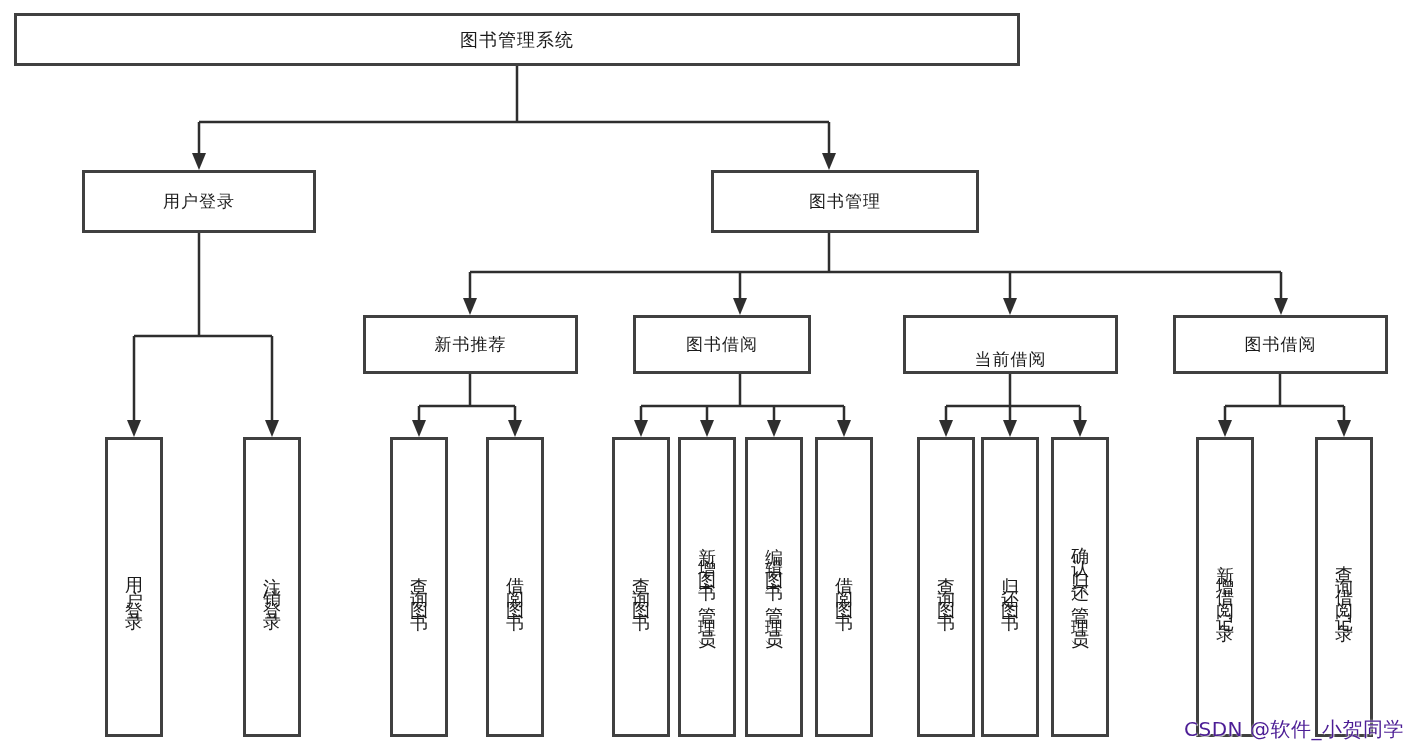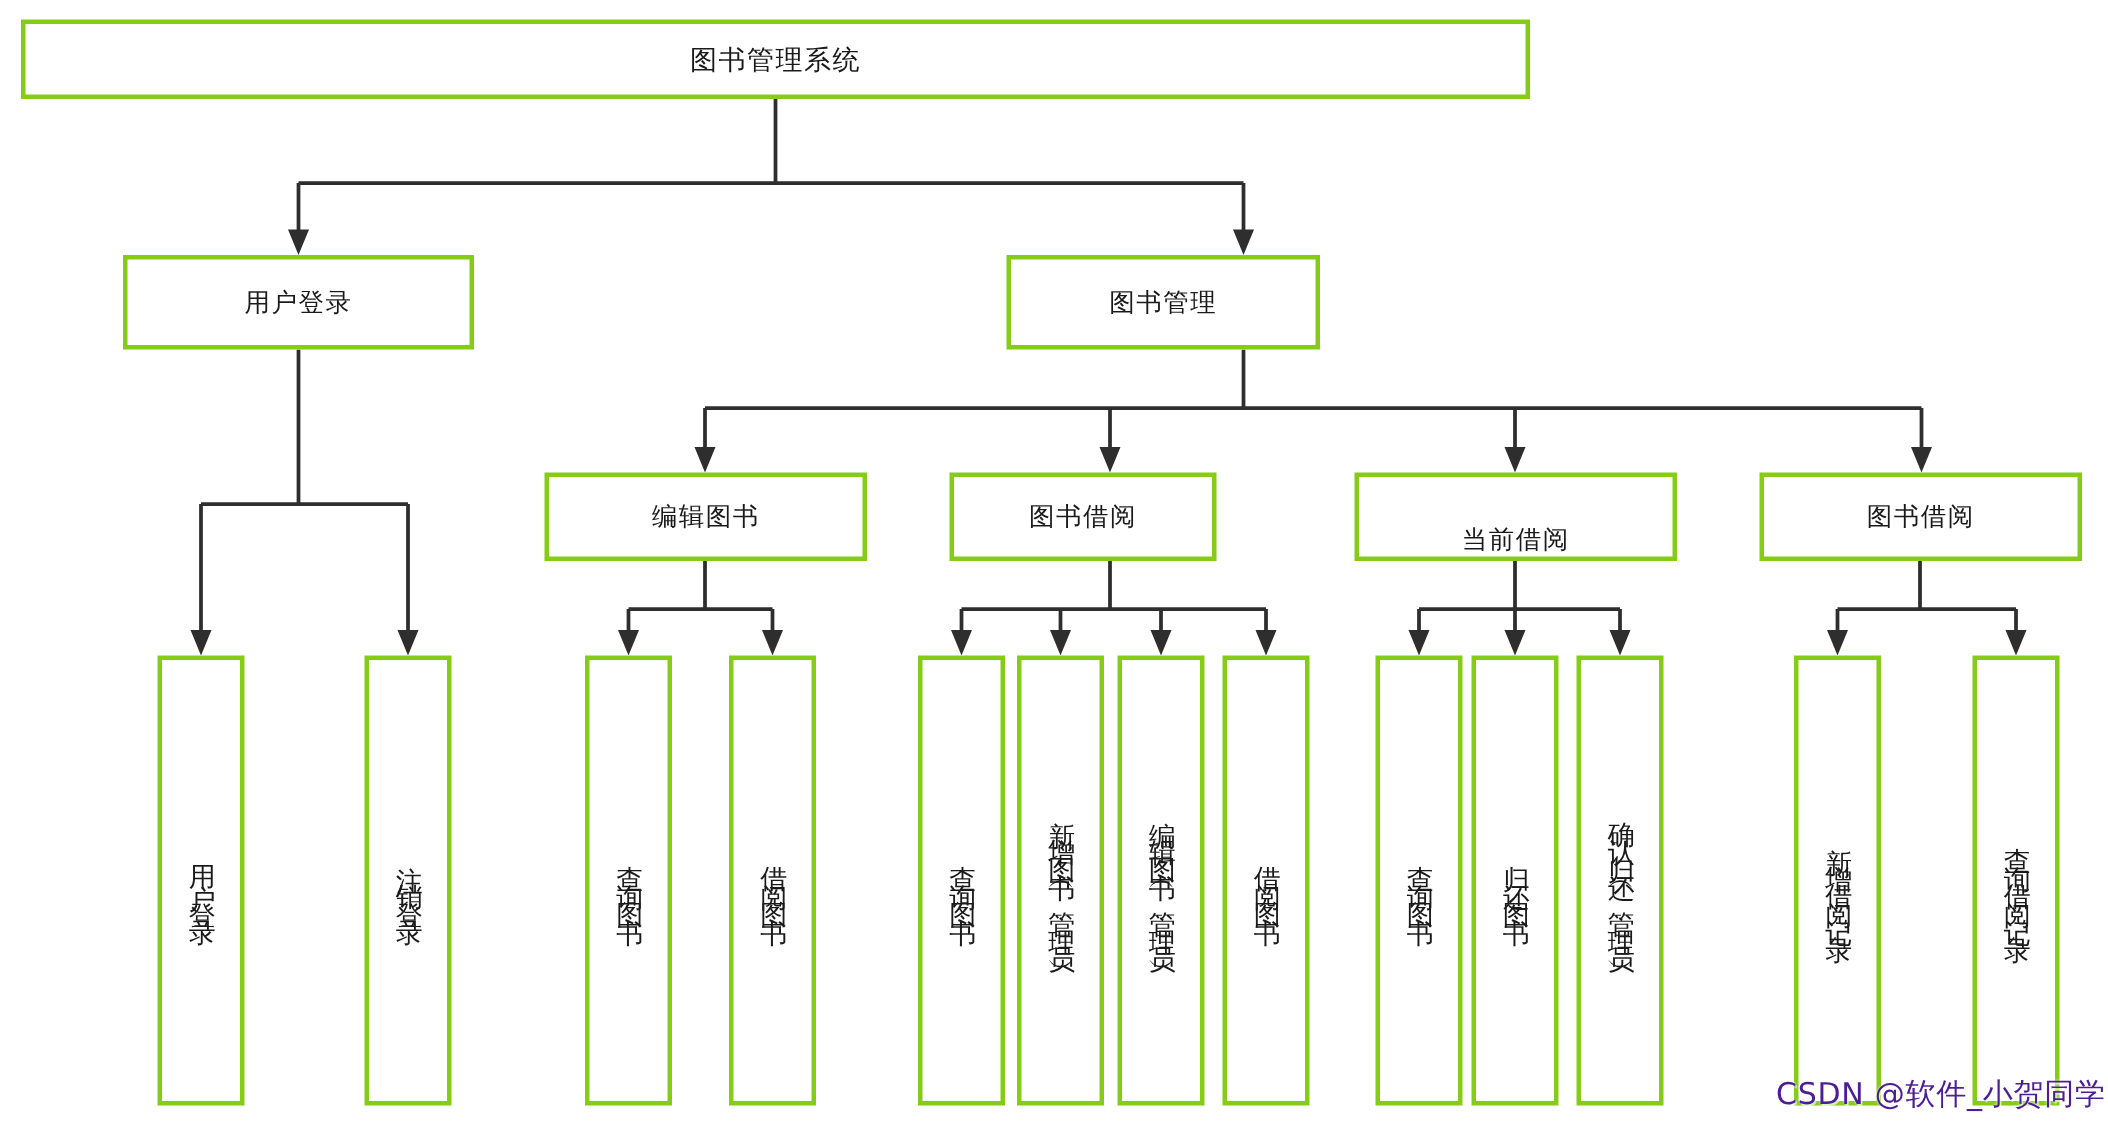--- a/index.html
+++ b/index.html
@@ -20,21 +20,21 @@
     position: absolute;
     left: 0;
     top: 0;
     width: 1405px;
     height: 747px;
     pointer-events: none;
   }
   .box {
     position: absolute;
     background: #ffffff;
-    border: 3px solid #84cc16;
+    border: 3px solid #404040;
     box-sizing: border-box;
     display: flex;
     align-items: center;
     justify-content: center;
     z-index: 2;
   }
   .h-label {
     font-size: 17px;
     letter-spacing: 1px;
     white-space: nowrap;
@@ -106,26 +106,26 @@
     </g>
   </svg>
 
   <div class="box root-box" style="left:14px; top:13px; width:1006px; height:53px;">
     <span class="h-label">图书管理系统</span>
   </div>
 
   <div class="box" style="left:82px; top:170px; width:234px; height:63px;">
     <span class="h-label">用户登录</span>
   </div>
-  <div class="box" style="left:671px; top:170px; width:209px; height:63px;">
+  <div class="box" style="left:711px; top:170px; width:268px; height:63px;">
     <span class="h-label">图书管理</span>
   </div>
 
   <div class="box" style="left:363px; top:315px; width:215px; height:59px;">
-    <span class="h-label">编辑图书</span>
+    <span class="h-label">新书推荐</span>
   </div>
   <div class="box" style="left:633px; top:315px; width:178px; height:59px;">
     <span class="h-label">图书借阅</span>
   </div>
   <div class="box" style="left:903px; top:315px; width:215px; height:59px;align-items:flex-end;">
     <span class="h-label">当前借阅</span>
   </div>
   <div class="box" style="left:1173px; top:315px; width:215px; height:59px;">
     <span class="h-label">图书借阅</span>
   </div>

